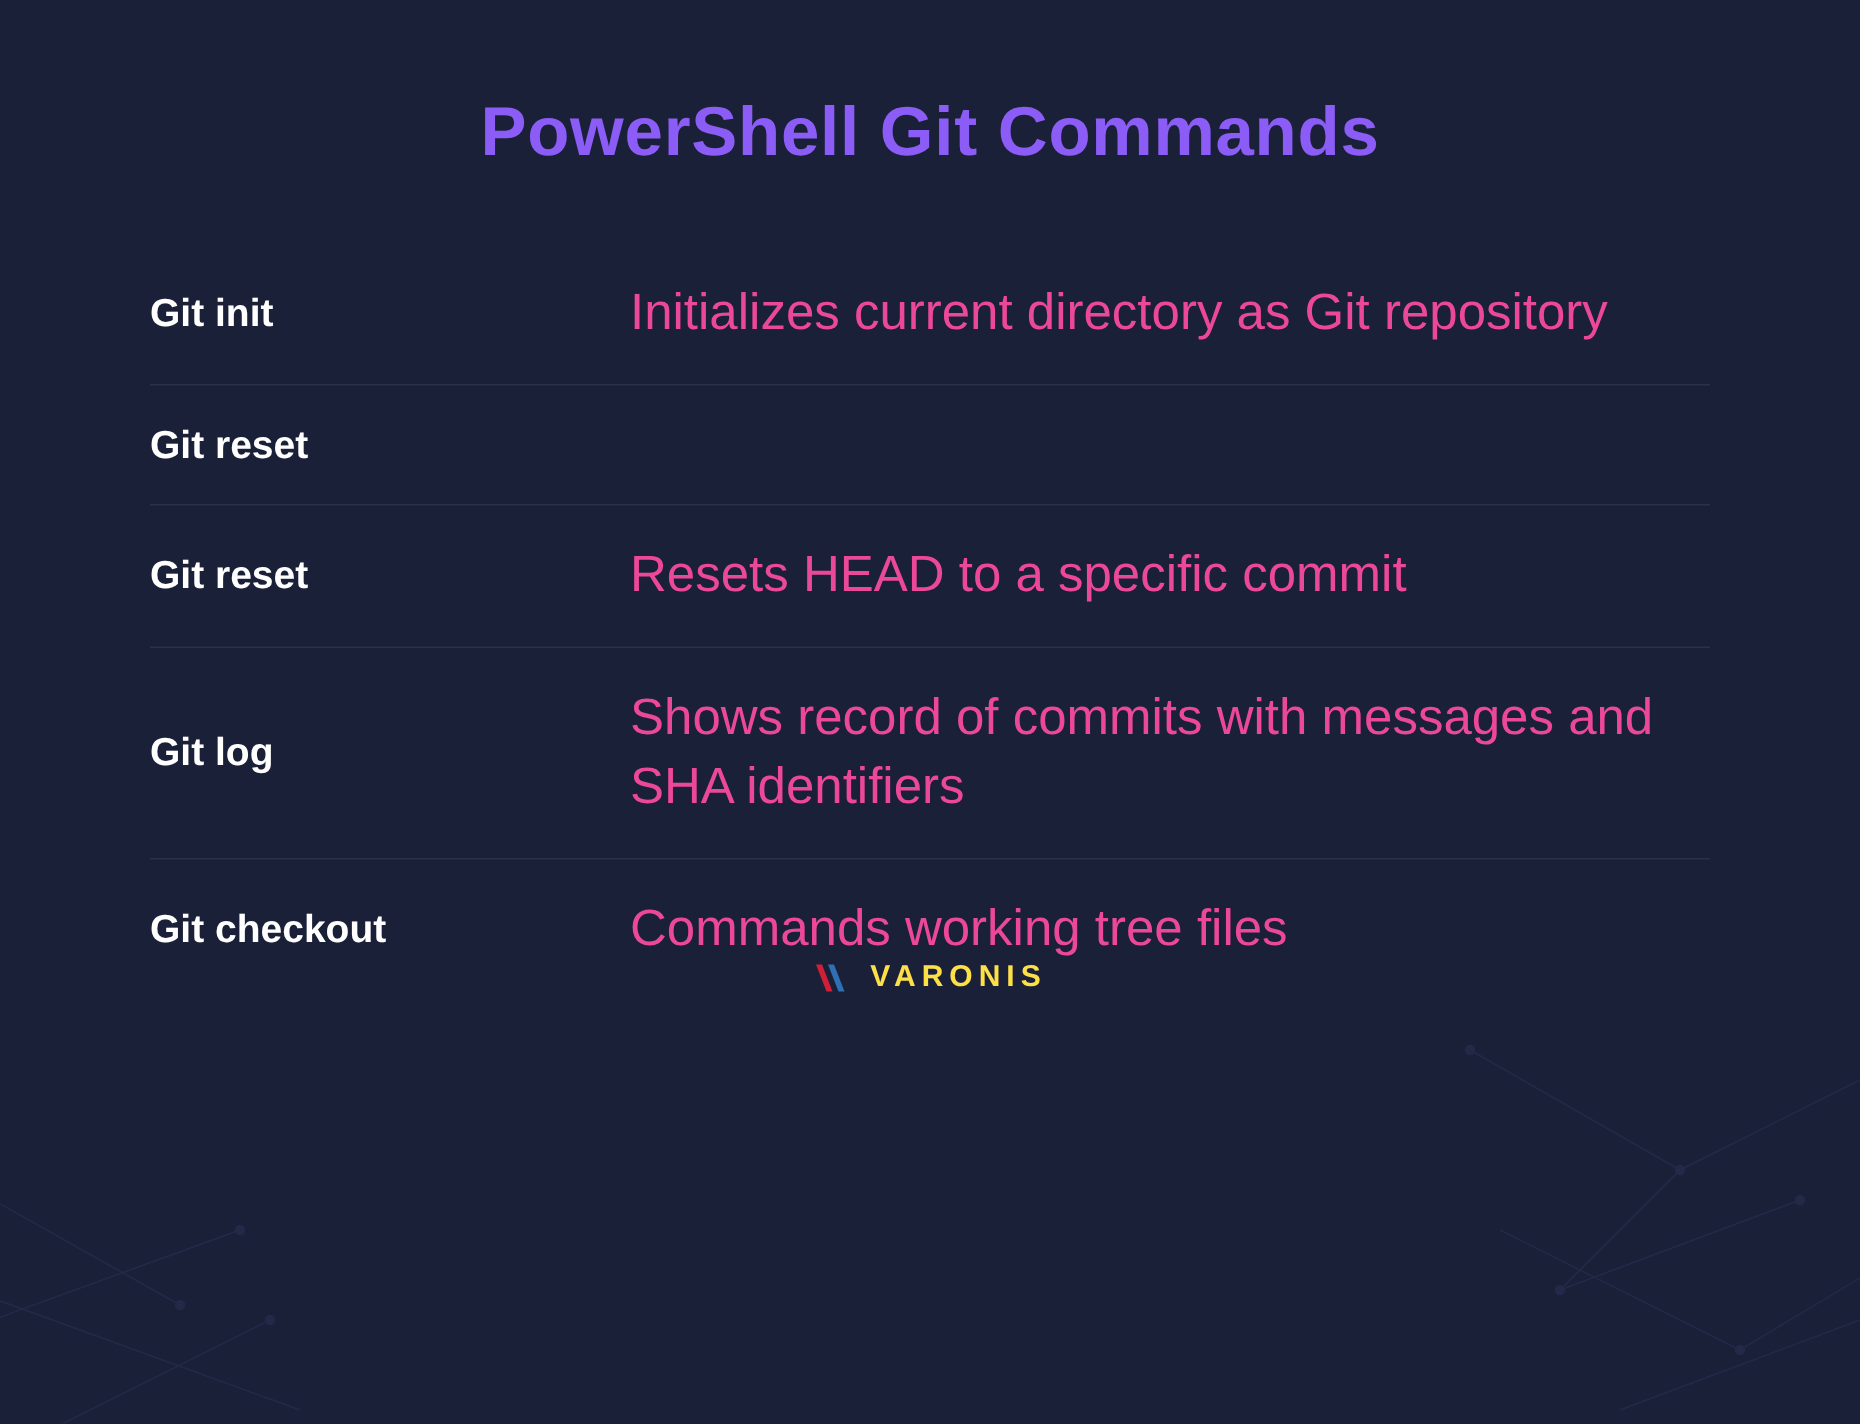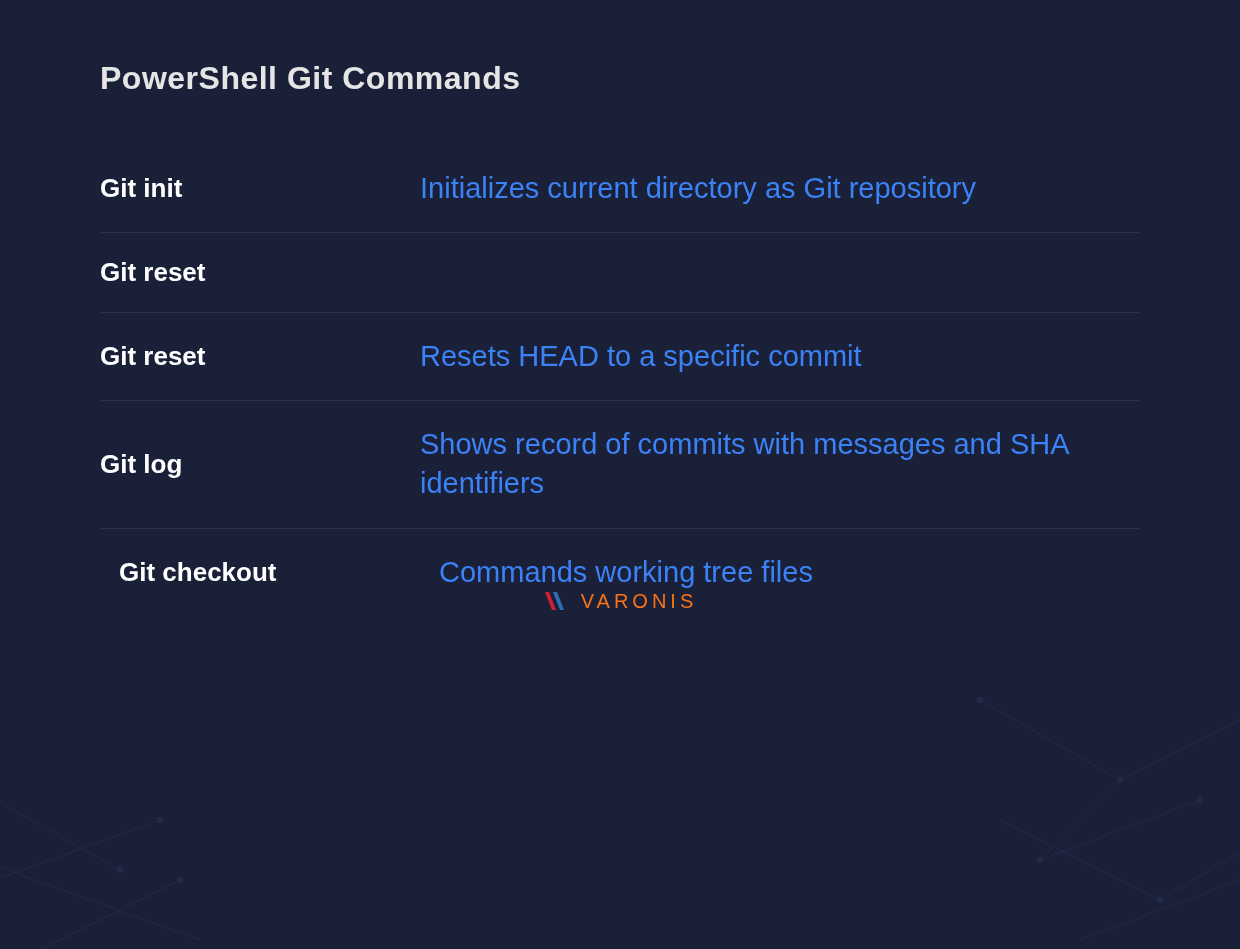--- a/index.html
+++ b/index.html
@@ -14,69 +14,68 @@
     position: relative;
   }
   .page {
     position: relative;
     width: 100%;
     height: 100%;
     box-sizing: border-box;
     padding: 60px 100px 40px 100px;
   }
   .title {
-    text-align: left;
-    font-size: 32px;
+    text-align: center;
+    font-size: 46px;
     font-weight: 800;
-    color: #e5e5e5;
+    color: #8b5cf6;
     margin: 0 0 48px 0;
     letter-spacing: 0.5px;
   }
   .rows {
     width: 100%;
   }
   .row {
     display: flex;
     align-items: center;
     padding: 24px 0;
     border-bottom: 1px solid rgba(255,255,255,0.08);
   }
   .row:last-child {
     border-bottom: none;
-    margin-left: 19px;
   }
   .cmd {
     flex: 0 0 320px;
     color: #ffffff;
     font-weight: 700;
     font-size: 26px;
   }
   .desc {
     flex: 1;
-    color: #3b82f6;
-    font-size: 29px;
+    color: #ec4899;
+    font-size: 34px;
     line-height: 1.35;
     font-weight: 400;
   }
   .footer {
     position: absolute;
     bottom: 26px;
     left: 0;
     width: 100%;
     text-align: center;
   }
   .logo {
     display: inline-flex;
     align-items: center;
     gap: 8px;
   }
   .logo-text {
-    color: #f97316;
+    color: #fde047;
     font-size: 20px;
-    font-weight: 400;
+    font-weight: 700;
     letter-spacing: 4px;
   }
   .bg-art {
     position: absolute;
     inset: 0;
     pointer-events: none;
     z-index: 0;
   }
   .page > *:not(.bg-art) {
     position: relative;

